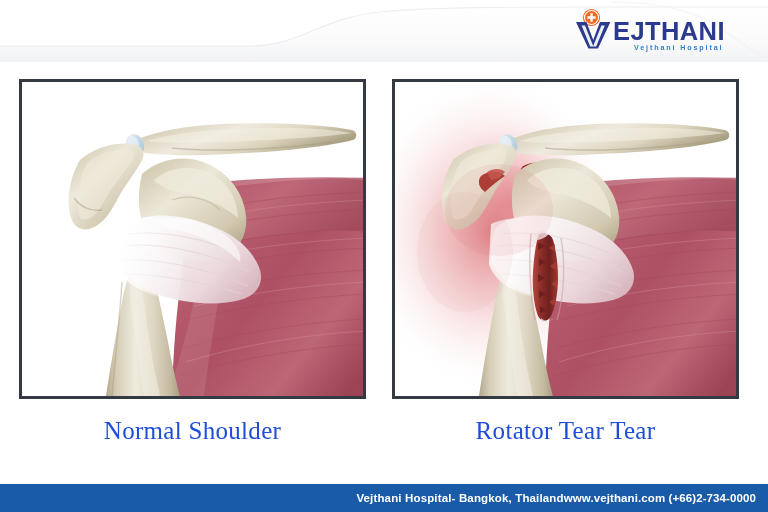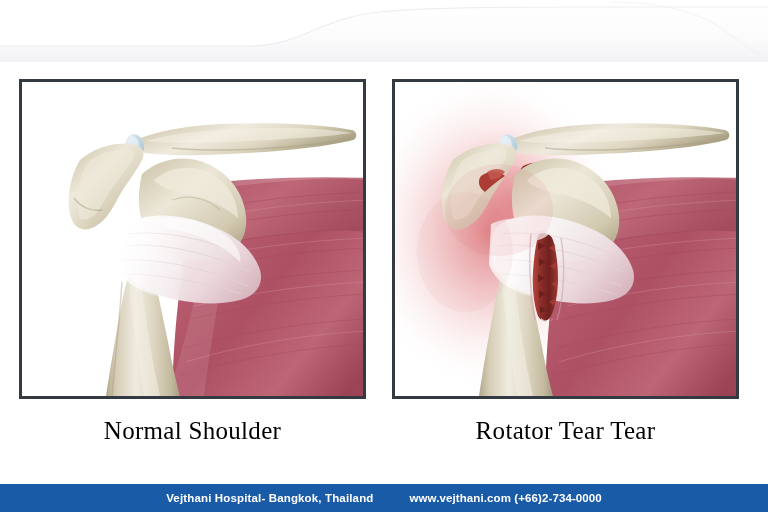--- a/index.html
+++ b/index.html
@@ -53,50 +53,50 @@
   .panel-art { position:absolute; left:0; top:0; width:100%; height:100%; display:block; }
 
   
   .caption {
     position: absolute;
     top: 414px;
     width: 347px;
     text-align: center;
     font-family: "Liberation Serif", serif;
     font-size: 25px;
-    color: #000000;
+    color: #1d4ed8;
     letter-spacing: 0.3px;
     line-height: 34px;
   }
   #caption-left  { left: 19px; }
   #caption-right { left: 392px; }
 
   
   #footer {
     position: absolute;
     left: 0;
     top: 484px;
     width: 768px;
     height: 28px;
     background: #1a5ba8;
     display: flex;
     align-items: center;
-    justify-content: center;
+    justify-content: flex-end;
     box-sizing: border-box;
     padding: 0 12px;
   }
   .footer-text {
     color: #ffffff;
     font-family: "Liberation Sans", sans-serif;
     font-size: 11.5px;
     font-weight: bold;
     letter-spacing: 0.15px;
     white-space: nowrap;
   }
-  #footer-right { letter-spacing: 0.1px; margin-left: 36px; }
+  #footer-right { letter-spacing: 0.1px; }
 </style>
 </head>
 <body>
 
 <div id="header">
 
   <svg id="header-swoosh" viewBox="0 0 768 62" preserveAspectRatio="none">
     <defs>
       <linearGradient id="swooshGrad" x1="0" y1="0" x2="0" y2="1">
         <stop offset="0%" stop-color="#ffffff"></stop>
@@ -104,20 +104,38 @@
         <stop offset="100%" stop-color="#f1f2f4"></stop>
       </linearGradient>
     </defs>
     <path d="M0,0 L768,0 L768,62 L0,62 Z" fill="#ffffff"></path>
     <path d="M-10,46 C90,46 170,46 250,46 C300,46 320,18 380,12 C430,7 520,7 600,7
              L780,7 L780,62 L-10,62 Z" fill="url(#swooshGrad)" opacity="0.95"></path>
     <path d="M-10,46 C90,46 170,46 250,46 C300,46 320,18 380,12 C430,7 520,7 600,7 L780,7" fill="none" stroke="#eceef1" stroke-width="1.2"></path>
     <path d="M612,2 C660,2 700,12 724,30 C742,44 756,54 768,58" fill="none" stroke="#f0f1f3" stroke-width="1.2" opacity="0.8"></path>
   </svg>
 
+  <div id="logo-block">
+    <svg id="logo-svg" viewBox="0 0 180 44">
+
+      <g>
+        <circle cx="19.5" cy="9.5" r="8.6" fill="#f26a21"></circle>
+        <circle cx="19.5" cy="9.5" r="7.0" fill="none" stroke="#ffffff" stroke-width="1.1"></circle>
+        <rect x="18.35" y="5.3" width="2.4" height="8.4" rx="0.3" fill="#ffffff"></rect>
+        <rect x="15.3" y="8.35" width="8.4" height="2.4" rx="0.3" fill="#ffffff"></rect>
+      </g>
+
+      <path d="M4,14 L14.5,14 L21.2,32.0 L27.9,14 L38.4,14 L26.0,40.5 L16.4,40.5 Z" fill="#2b3a8f"></path>
+      <path d="M9.6,17.6 L13.0,17.6 L21.2,38.0 L29.4,17.6 L32.8,17.6 L24.2,38.6 L18.2,38.6 Z" fill="#ffffff" opacity="0.92"></path>
+
+      <text x="41" y="32" font-family="'Liberation Sans', sans-serif" font-size="25.5" font-weight="bold" fill="#2b3a8f" letter-spacing="0.4">EJTHANI</text>
+
+      <text x="62" y="41.5" font-family="'Liberation Sans', sans-serif" font-size="7.2" font-weight="bold" fill="#2f7fd1" letter-spacing="1.85">Vejthani Hospital</text>
+    </svg>
+  </div>
 </div>
 
 <div class="panel" id="panel-left">
   <svg class="panel-art" viewBox="0 0 341 314" preserveAspectRatio="xMidYMid slice">
     <defs>
       <linearGradient id="boneL" x1="0" y1="0" x2="1" y2="0.4">
         <stop offset="0%" stop-color="#b9b095"></stop>
         <stop offset="18%" stop-color="#d7cfb8"></stop>
         <stop offset="46%" stop-color="#efeade"></stop>
         <stop offset="72%" stop-color="#ddd5bf"></stop>

